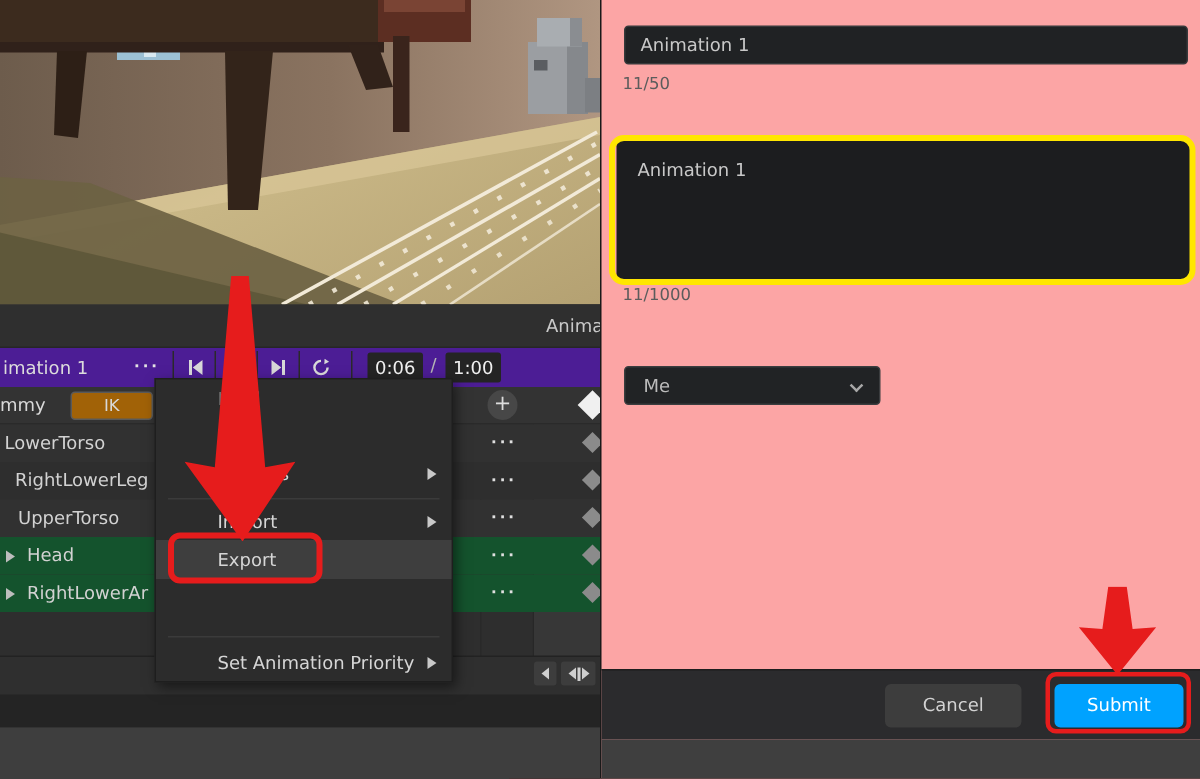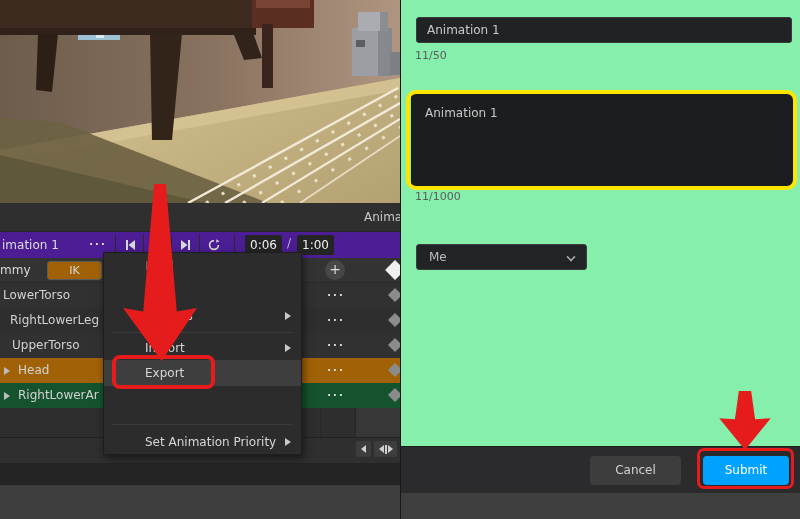--- a/index.html
+++ b/index.html
@@ -58,21 +58,21 @@
                   border:1px solid #1e1e1e; box-shadow:2px 3px 8px rgba(0,0,0,.5); z-index:6; }
   .mitem { position:absolute; left:0; width:197px; height:24px; font-size:12px; color:#d6d6d6;
            line-height:24px; padding-left:41px; cursor:pointer; }
   .mitem.disabled { color:#6e6e6e; cursor:default; }
   .mitem.hl { background:#3e3e3e; height:26px; line-height:26px; }
   .submenu-arrow { position:absolute; right:10px; top:8px; width:0; height:0; border-left:6px solid #c9c9c9;
                    border-top:4px solid transparent; border-bottom:4px solid transparent; }
   .msep { position:absolute; left:8px; width:181px; height:1px; background:#3b3b3b; }
 
   
-  #dialog { left:400px; top:0; width:400px; height:519px; background:#86efac; border-left:1px solid #191919; }
+  #dialog { left:400px; top:0; width:400px; height:519px; background:#fca5a5; border-left:1px solid #191919; }
   .field { position:absolute; background:#202224; border:1px solid #37393b; border-radius:3px; color:#c8c8c8;
            font-size:12px; cursor:text; }
   .counter { position:absolute; font-size:11px; color:#5c5c5c; }
   .descbox { position:absolute; left:10px; top:94px; width:383px; height:92px; background:#1c1d1f; cursor:text; }
   .descbox .desc-text { position:absolute; left:14px; top:12px; font-size:12px; color:#c8c8c8; }
   .dropdown { position:absolute; left:15px; top:244px; width:171px; height:26px; background:#212325;
               border:1px solid #3b3d3f; border-radius:3px; cursor:pointer; }
   .dropdown .dd-value { position:absolute; left:12px; top:5px; font-size:12px; color:#bcbcbc; }
   .chev { position:absolute; right:11px; top:8px; width:8px; height:8px; border-right:2px solid #a8a8a8;
           border-bottom:2px solid #a8a8a8; transform:rotate(45deg) scale(.8); }
@@ -203,21 +203,21 @@
     <div class="abs trow" style="top:105px;background:#2e2e2e">
       <span class="tname" style="left:10px">RightLowerLeg</span>
       <div class="rowdots">···</div>
       <div class="diamond" style="left:390px;top:7px;width:10px;height:10px;background:#8b8b8b"></div>
     </div>
     <div class="abs trow" style="top:130px;background:#313131">
       <span class="tname" style="left:12px">UpperTorso</span>
       <div class="rowdots">···</div>
       <div class="diamond" style="left:390px;top:7px;width:10px;height:10px;background:#8b8b8b"></div>
     </div>
-    <div class="abs trow" style="top:155px;background:#a16207">
+    <div class="abs trow" style="top:155px;background:#14532d">
       <span class="caret" style="left:4px"></span>
       <span class="tname" style="left:18px">Head</span>
       <div class="rowdots">···</div>
       <div class="diamond" style="left:390px;top:7px;width:10px;height:10px;background:#8b8b8b"></div>
     </div>
     <div class="abs trow" style="top:180px;background:#14532d">
       <span class="caret" style="left:4px"></span>
       <span class="tname" style="left:18px">RightLowerAr</span>
       <div class="rowdots">···</div>
       <div class="diamond" style="left:390px;top:7px;width:10px;height:10px;background:#8b8b8b"></div>

